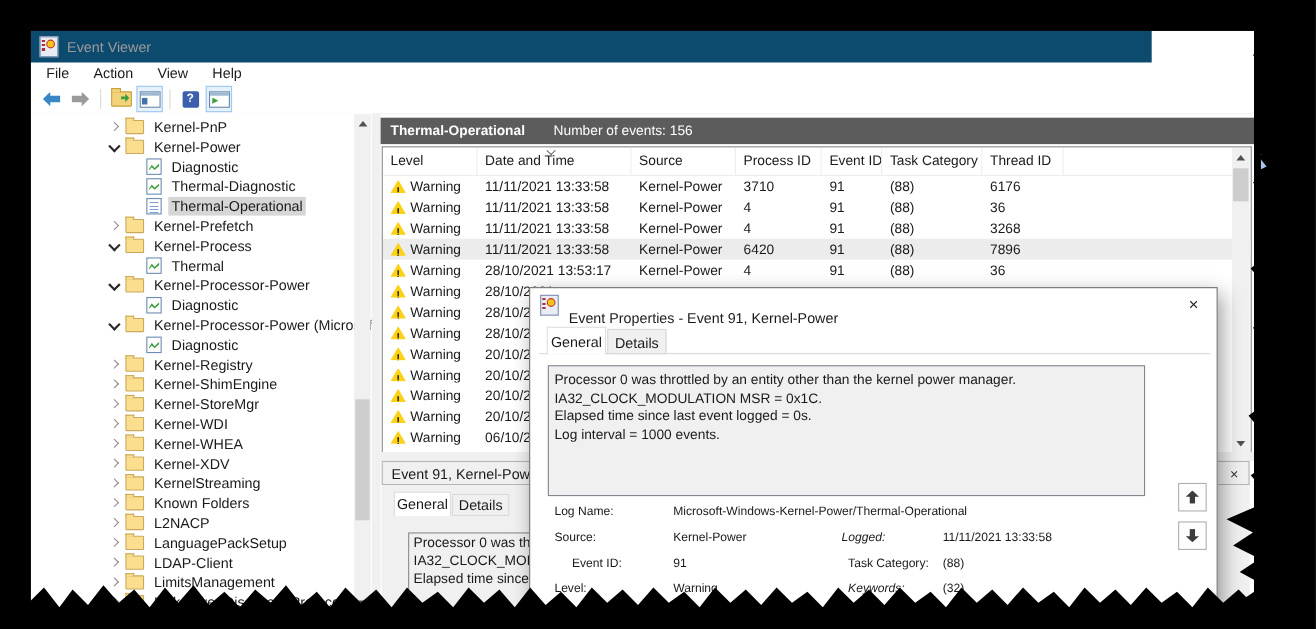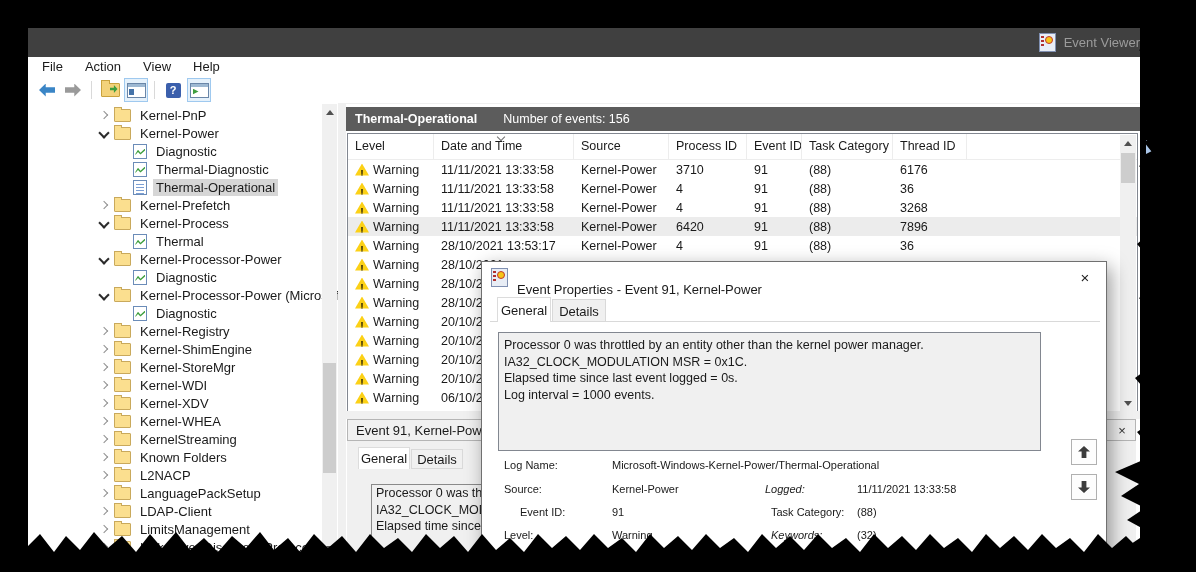--- a/index.html
+++ b/index.html
@@ -1,21 +1,21 @@
 <!DOCTYPE html>
 <html><head>
 <meta charset="utf-8">
 <style>
   html,body{margin:0;padding:0;background:#000;}
   .stage{position:relative;width:1196px;height:572px;background:#000;overflow:hidden;
          font-family:"Liberation Sans",sans-serif;color:#1a1a1a;}
   .abs{position:absolute;}
   
   .window{left:28px;top:28px;width:1112px;height:528px;background:#fff;}
-  .titlebar{left:28px;top:28px;width:1112px;height:29px;background:#404040;display:flex;align-items:center;justify-content:flex-end;}
+  .titlebar{left:28px;top:28px;width:1019px;height:29px;background:#0c4a6e;display:flex;align-items:center;}
   .app-icon{width:15px;height:17px;margin-left:8px;background:#e8edf5;border:1px solid #7f8fb1;position:relative;}
   .app-icon::before{content:"";position:absolute;left:1px;top:2px;width:3px;height:11px;background:repeating-linear-gradient(180deg,#b03030 0 2px,#e8edf5 2px 4px);}
   .app-icon::after{content:"";position:absolute;right:2px;top:2px;width:6px;height:6px;background:#f5c518;border-radius:50%;border:1px solid #c2382f;}
   .title-text{margin-left:8px;font-size:13px;color:#9b9b9b;}
   .menubar{left:28px;top:57px;width:1112px;height:20px;background:#fff;display:flex;align-items:center;font-size:13px;}
   .menu-item{padding:0 11px;line-height:20px;}
   .menu-item:first-child{margin-left:3px;}
   .toolbar{left:28px;top:77px;width:1112px;height:26px;background:#fff;display:flex;align-items:center;border-bottom:1px solid #f0f0f0;}
   .tb-sep{width:1px;height:18px;background:#d9d9d9;margin:0 5px;}
   .tb-btn{width:22px;height:22px;display:flex;align-items:center;justify-content:center;margin:0 1px;border:1px solid transparent;}
@@ -224,26 +224,26 @@
           <span class="tlabel">Kernel-StoreMgr</span>
         </div>
         <div class="titem">
           <span class="chev collapsed"></span>
           <span class="ti ti-folder"></span>
           <span class="tlabel">Kernel-WDI</span>
         </div>
         <div class="titem">
           <span class="chev collapsed"></span>
           <span class="ti ti-folder"></span>
+          <span class="tlabel">Kernel-WHEA</span>
+        </div>
+        <div class="titem">
+          <span class="chev collapsed"></span>
+          <span class="ti ti-folder"></span>
           <span class="tlabel">Kernel-XDV</span>
-        </div>
-        <div class="titem">
-          <span class="chev collapsed"></span>
-          <span class="ti ti-folder"></span>
-          <span class="tlabel">Kernel-WHEA</span>
         </div>
         <div class="titem">
           <span class="chev collapsed"></span>
           <span class="ti ti-folder"></span>
           <span class="tlabel">KernelStreaming</span>
         </div>
         <div class="titem">
           <span class="chev collapsed"></span>
           <span class="ti ti-folder"></span>
           <span class="tlabel">Known Folders</span>

